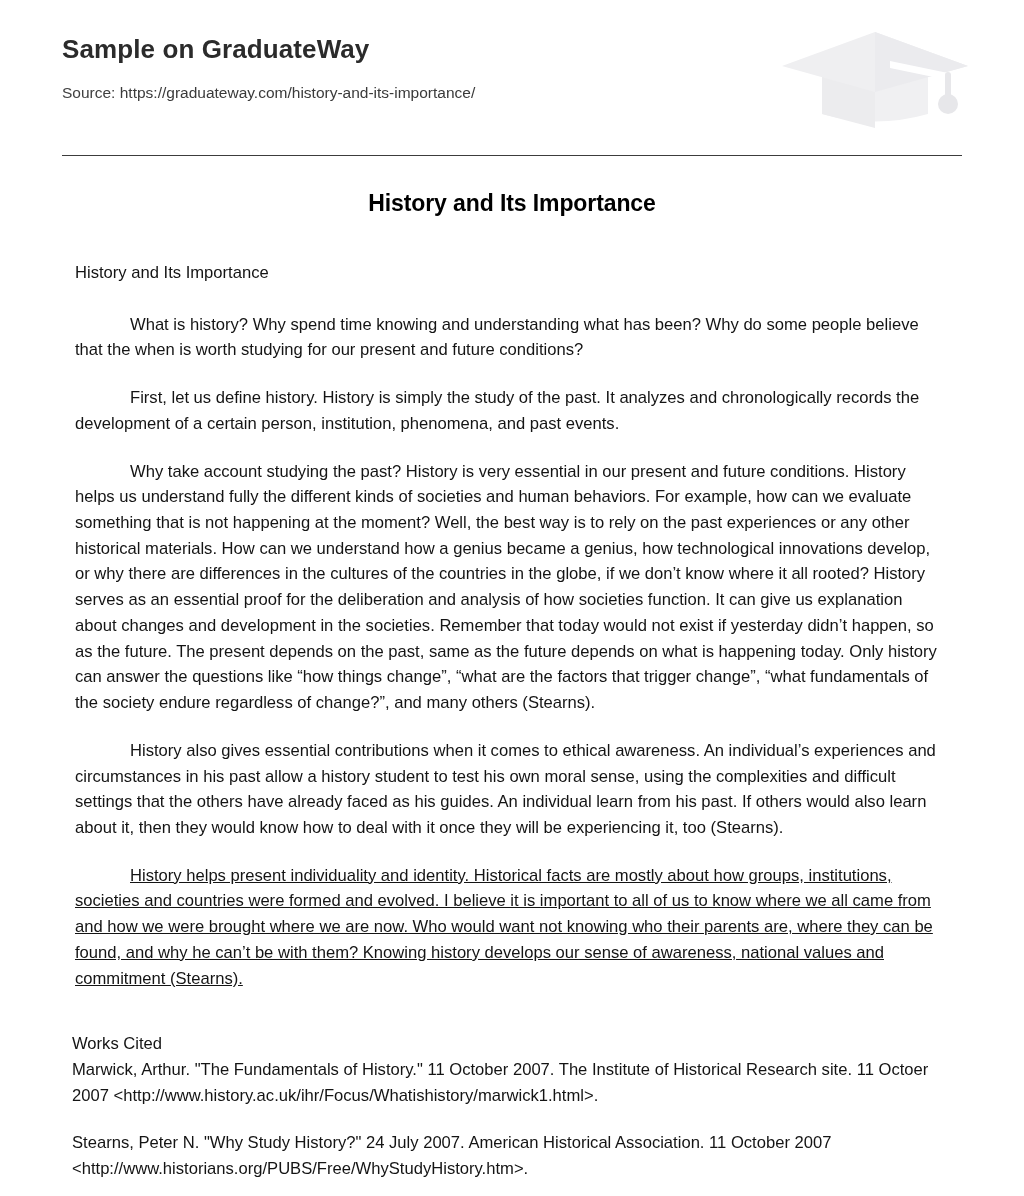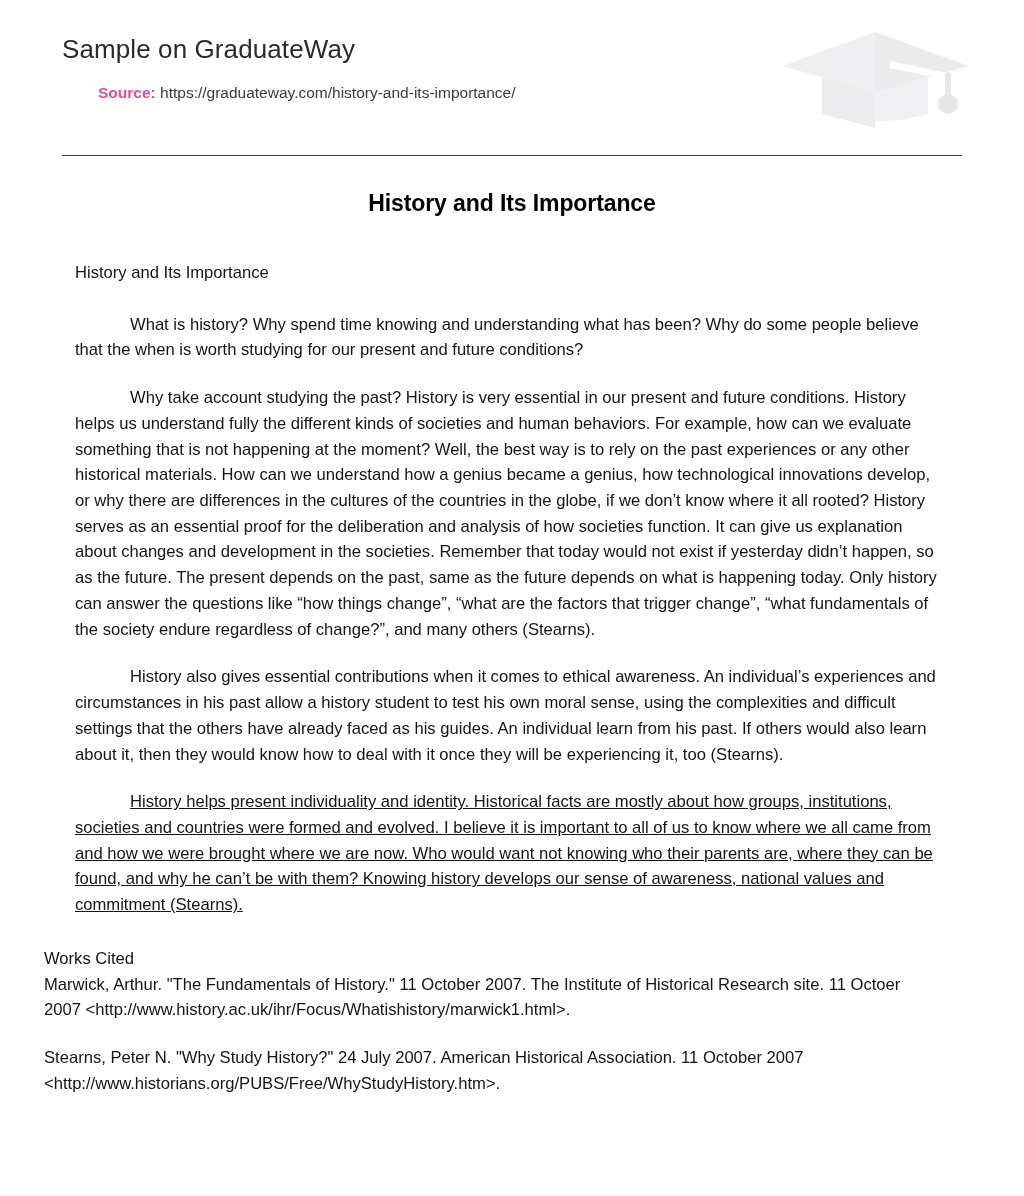--- a/index.html
+++ b/index.html
@@ -25,37 +25,36 @@
   }
 
   
   .site-header {
     position: relative;
     padding: 34px 62px 0 62px;
     height: 128px;
   }
   .brand-title {
     font-size: 26px;
-    font-weight: 400;
+    font-weight: 700;
     color: #2b2b2b;
     letter-spacing: 0.1px;
     margin: 0;
     line-height: 1.2;
   }
   .source-line {
     margin-top: 18px;
     font-size: 15.5px;
     line-height: 1.3;
     color: #3a3a3a;
     white-space: nowrap;
   }
   .source-label {
-    font-weight: 700;
-    color: #ec4899;
-    margin-left: 36px;
+    font-weight: 400;
+    color: #404040;
   }
   .source-url {
     font-weight: 400;
     color: #3a3a3a;
     text-align: right;
   }
 
   
   .logo-wrap {
     position: absolute;
@@ -105,22 +104,22 @@
     margin-bottom: 26px !important;
   }
   .para {
     text-indent: 55px;
     margin-bottom: 22px !important;
   }
   .para:last-child { margin-bottom: 0 !important; text-decoration: underline; }
 
   
   .works-cited {
-    padding: 0 84px 0 44px;
-    margin-top: 28px;
+    padding: 0 84px 0 72px;
+    margin-top: 40px;
   }
   .works-cited .wc-heading,
   .works-cited .wc-entry {
     margin: 0;
     font-size: 16.6px;
     line-height: 1.55;
     color: #141414;
   }
   .works-cited .wc-entry-spaced {
     margin-top: 22px;
@@ -155,20 +154,21 @@
     </div>
   </div>
 
   <div class="divider"></div>
 
   <h1 class="doc-title">History and Its Importance</h1>
 
   <div class="doc-body">
     <p class="heading-line">History and Its Importance</p>
     <p class="para">What is history? Why spend time knowing and understanding what has been? Why do some people believe that the when is worth studying for our present and future conditions?</p>
+    <p class="para">First, let us define history. History is simply the study of the past. It analyzes and chronologically records the development of a certain person, institution, phenomena, and past events.</p>
     <p class="para">Why take account studying the past? History is very essential in our present and future conditions. History helps us understand fully the different kinds of societies and human behaviors. For example, how can we evaluate something that is not happening at the moment? Well, the best way is to rely on the past experiences or any other historical materials. How can we understand how a genius became a genius, how technological innovations develop, or why there are differences in the cultures of the countries in the globe, if we don’t know where it all rooted? History serves as an essential proof for the deliberation and analysis of how societies function. It can give us explanation about changes and development in the societies. Remember that today would not exist if yesterday didn’t happen, so as the future. The present depends on the past, same as the future depends on what is happening today. Only history can answer the questions like “how things change”, “what are the factors that trigger change”, “what fundamentals of the society endure regardless of change?”, and many others (Stearns).</p>
     <p class="para">History also gives essential contributions when it comes to ethical awareness. An individual’s experiences and circumstances in his past allow a history student to test his own moral sense, using the complexities and difficult settings that the others have already faced as his guides. An individual learn from his past. If others would also learn about it, then they would know how to deal with it once they will be experiencing it, too (Stearns).</p>
     <p class="para">History helps present individuality and identity. Historical facts are mostly about how groups, institutions, societies and countries were formed and evolved. I believe it is important to all of us to know where we all came from and how we were brought where we are now. Who would want not knowing who their parents are, where they can be found, and why he can’t be with them? Knowing history develops our sense of awareness, national values and commitment (Stearns).</p>
   </div>
 
   <div class="works-cited">
     <p class="wc-heading">Works Cited</p>
     <p class="wc-entry">Marwick, Arthur. "The Fundamentals of History." 11 October 2007. The Institute of Historical Research site. 11 Octoer 2007 &lt;http://www.history.ac.uk/ihr/Focus/Whatishistory/marwick1.html&gt;.</p>
     <p class="wc-entry wc-entry-spaced">Stearns, Peter N. "Why Study History?" 24 July 2007. American Historical Association. 11 October 2007 &lt;http://www.historians.org/PUBS/Free/WhyStudyHistory.htm&gt;.</p>
   </div>

